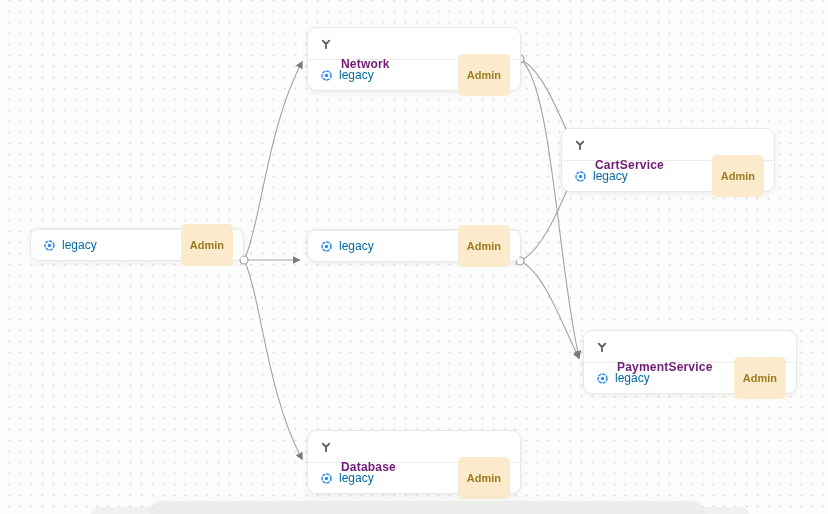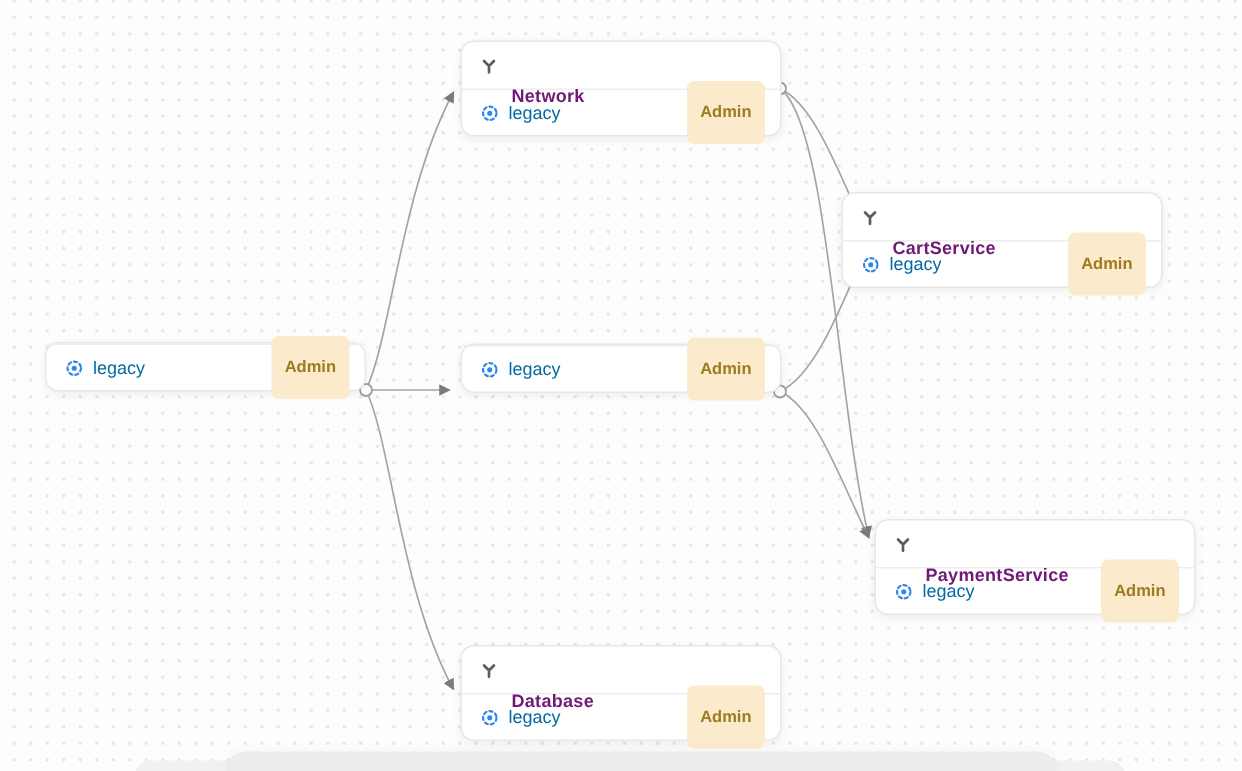--- a/index.html
+++ b/index.html
@@ -31,21 +31,21 @@
     background:#fbeacb; color:#9e7b20; font-size:11px; font-weight:bold;
     padding:15px 9px; border-radius:5px; line-height:12px;
   }
   .stack-icon, .space-icon { display:inline-flex; align-items:center; }
 
   #node-baseinfra      { left:30px;  top:228px; }
   #node-network        { left:307px; top:27px;  }
   #node-database       { left:307px; top:229px; }
   #node-storage        { left:307px; top:430px; }
   #node-cartservice    { left:561px; top:128px; }
-  #node-paymentservice { left:583px; top:346px; }
+  #node-paymentservice { left:583px; top:330px; }
 
   .bottom-sheet-shadow {
     position:absolute; left:90px; top:507px; width:660px; height:10px;
     background:#f1f1f0; border-radius:12px 12px 0 0;
   }
   .bottom-sheet-edge {
     position:absolute; left:150px; top:501px; width:555px; height:14px;
     background:#ececeb; border-radius:14px 14px 0 0;
     box-shadow:0 -2px 8px rgba(0,0,0,0.03);
   }

